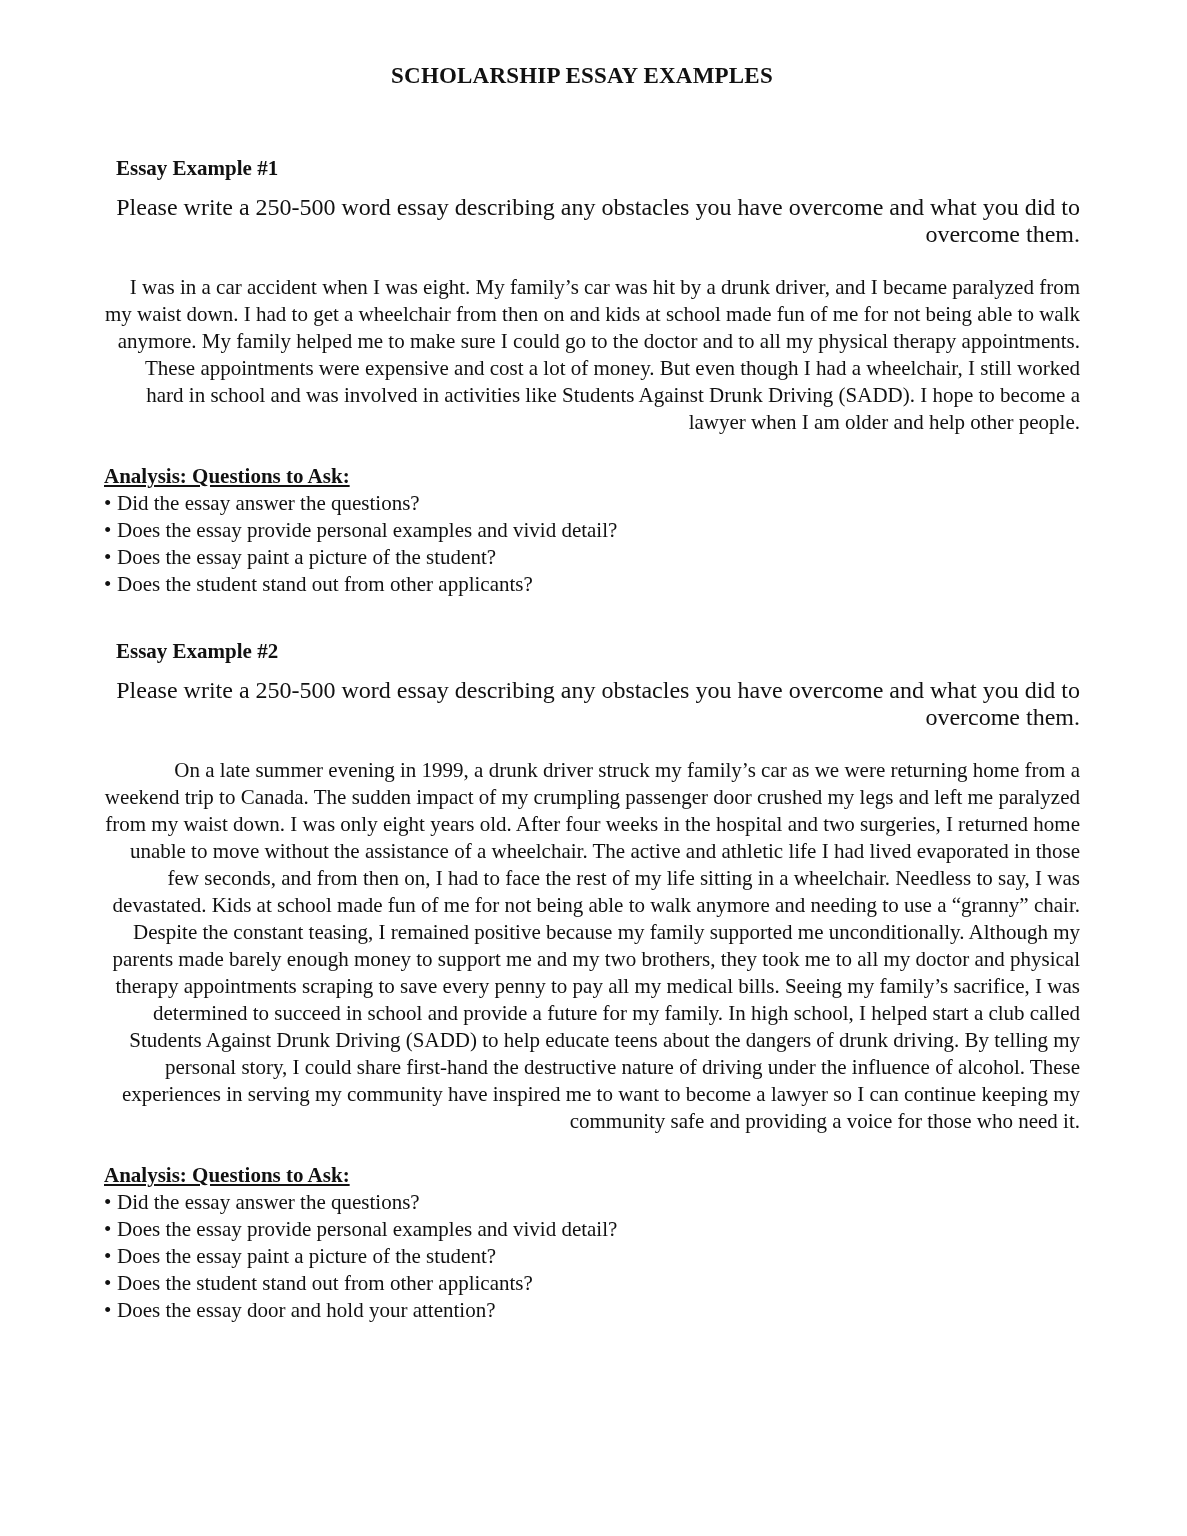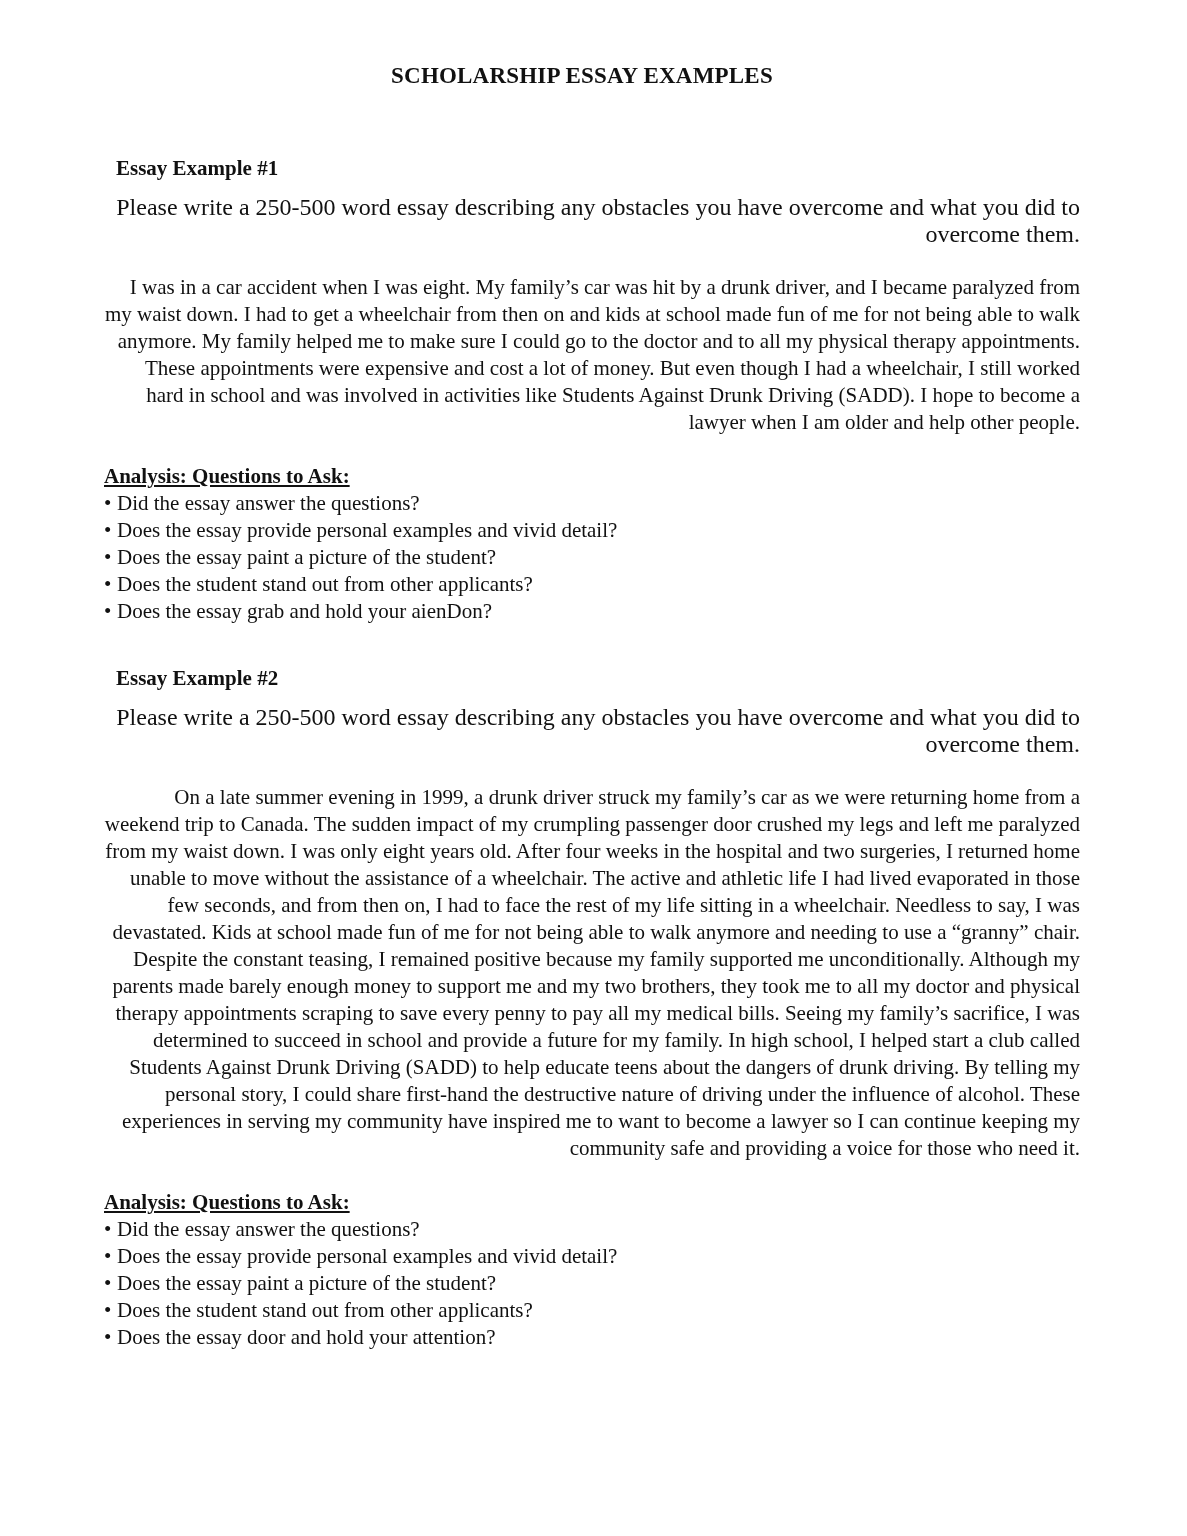--- a/index.html
+++ b/index.html
@@ -104,21 +104,20 @@
     <div class="gap-essay-analysis"></div>
 
     <div class="analysis-heading-wrap">
       <span class="analysis-heading">Analysis: Questions to Ask:</span>
     </div>
     <ul class="bullet-list">
       <li class="bullet-item"><span class="bullet-dot">•</span><span>Did the essay answer the questions?</span></li>
       <li class="bullet-item"><span class="bullet-dot">•</span><span>Does the essay provide personal examples and vivid detail?</span></li>
       <li class="bullet-item"><span class="bullet-dot">•</span><span>Does the essay paint a picture of the student?</span></li>
       <li class="bullet-item"><span class="bullet-dot">•</span><span>Does the student stand out from other applicants?</span></li>
-      <li class="bullet-item"><span class="bullet-dot">•</span><span>Does the essay grab and hold your aienDon?</span></li>
     </ul>
   </div>
 
   <div class="gap-analysis-next"></div>
 
   <div class="section">
     <div class="example-heading">Essay Example #2</div>
     <p class="prompt">Please write a 250-500 word essay describing any obstacles you have overcome and what you did to overcome them.</p>
 
     <div class="gap-prompt2-essay"></div>

